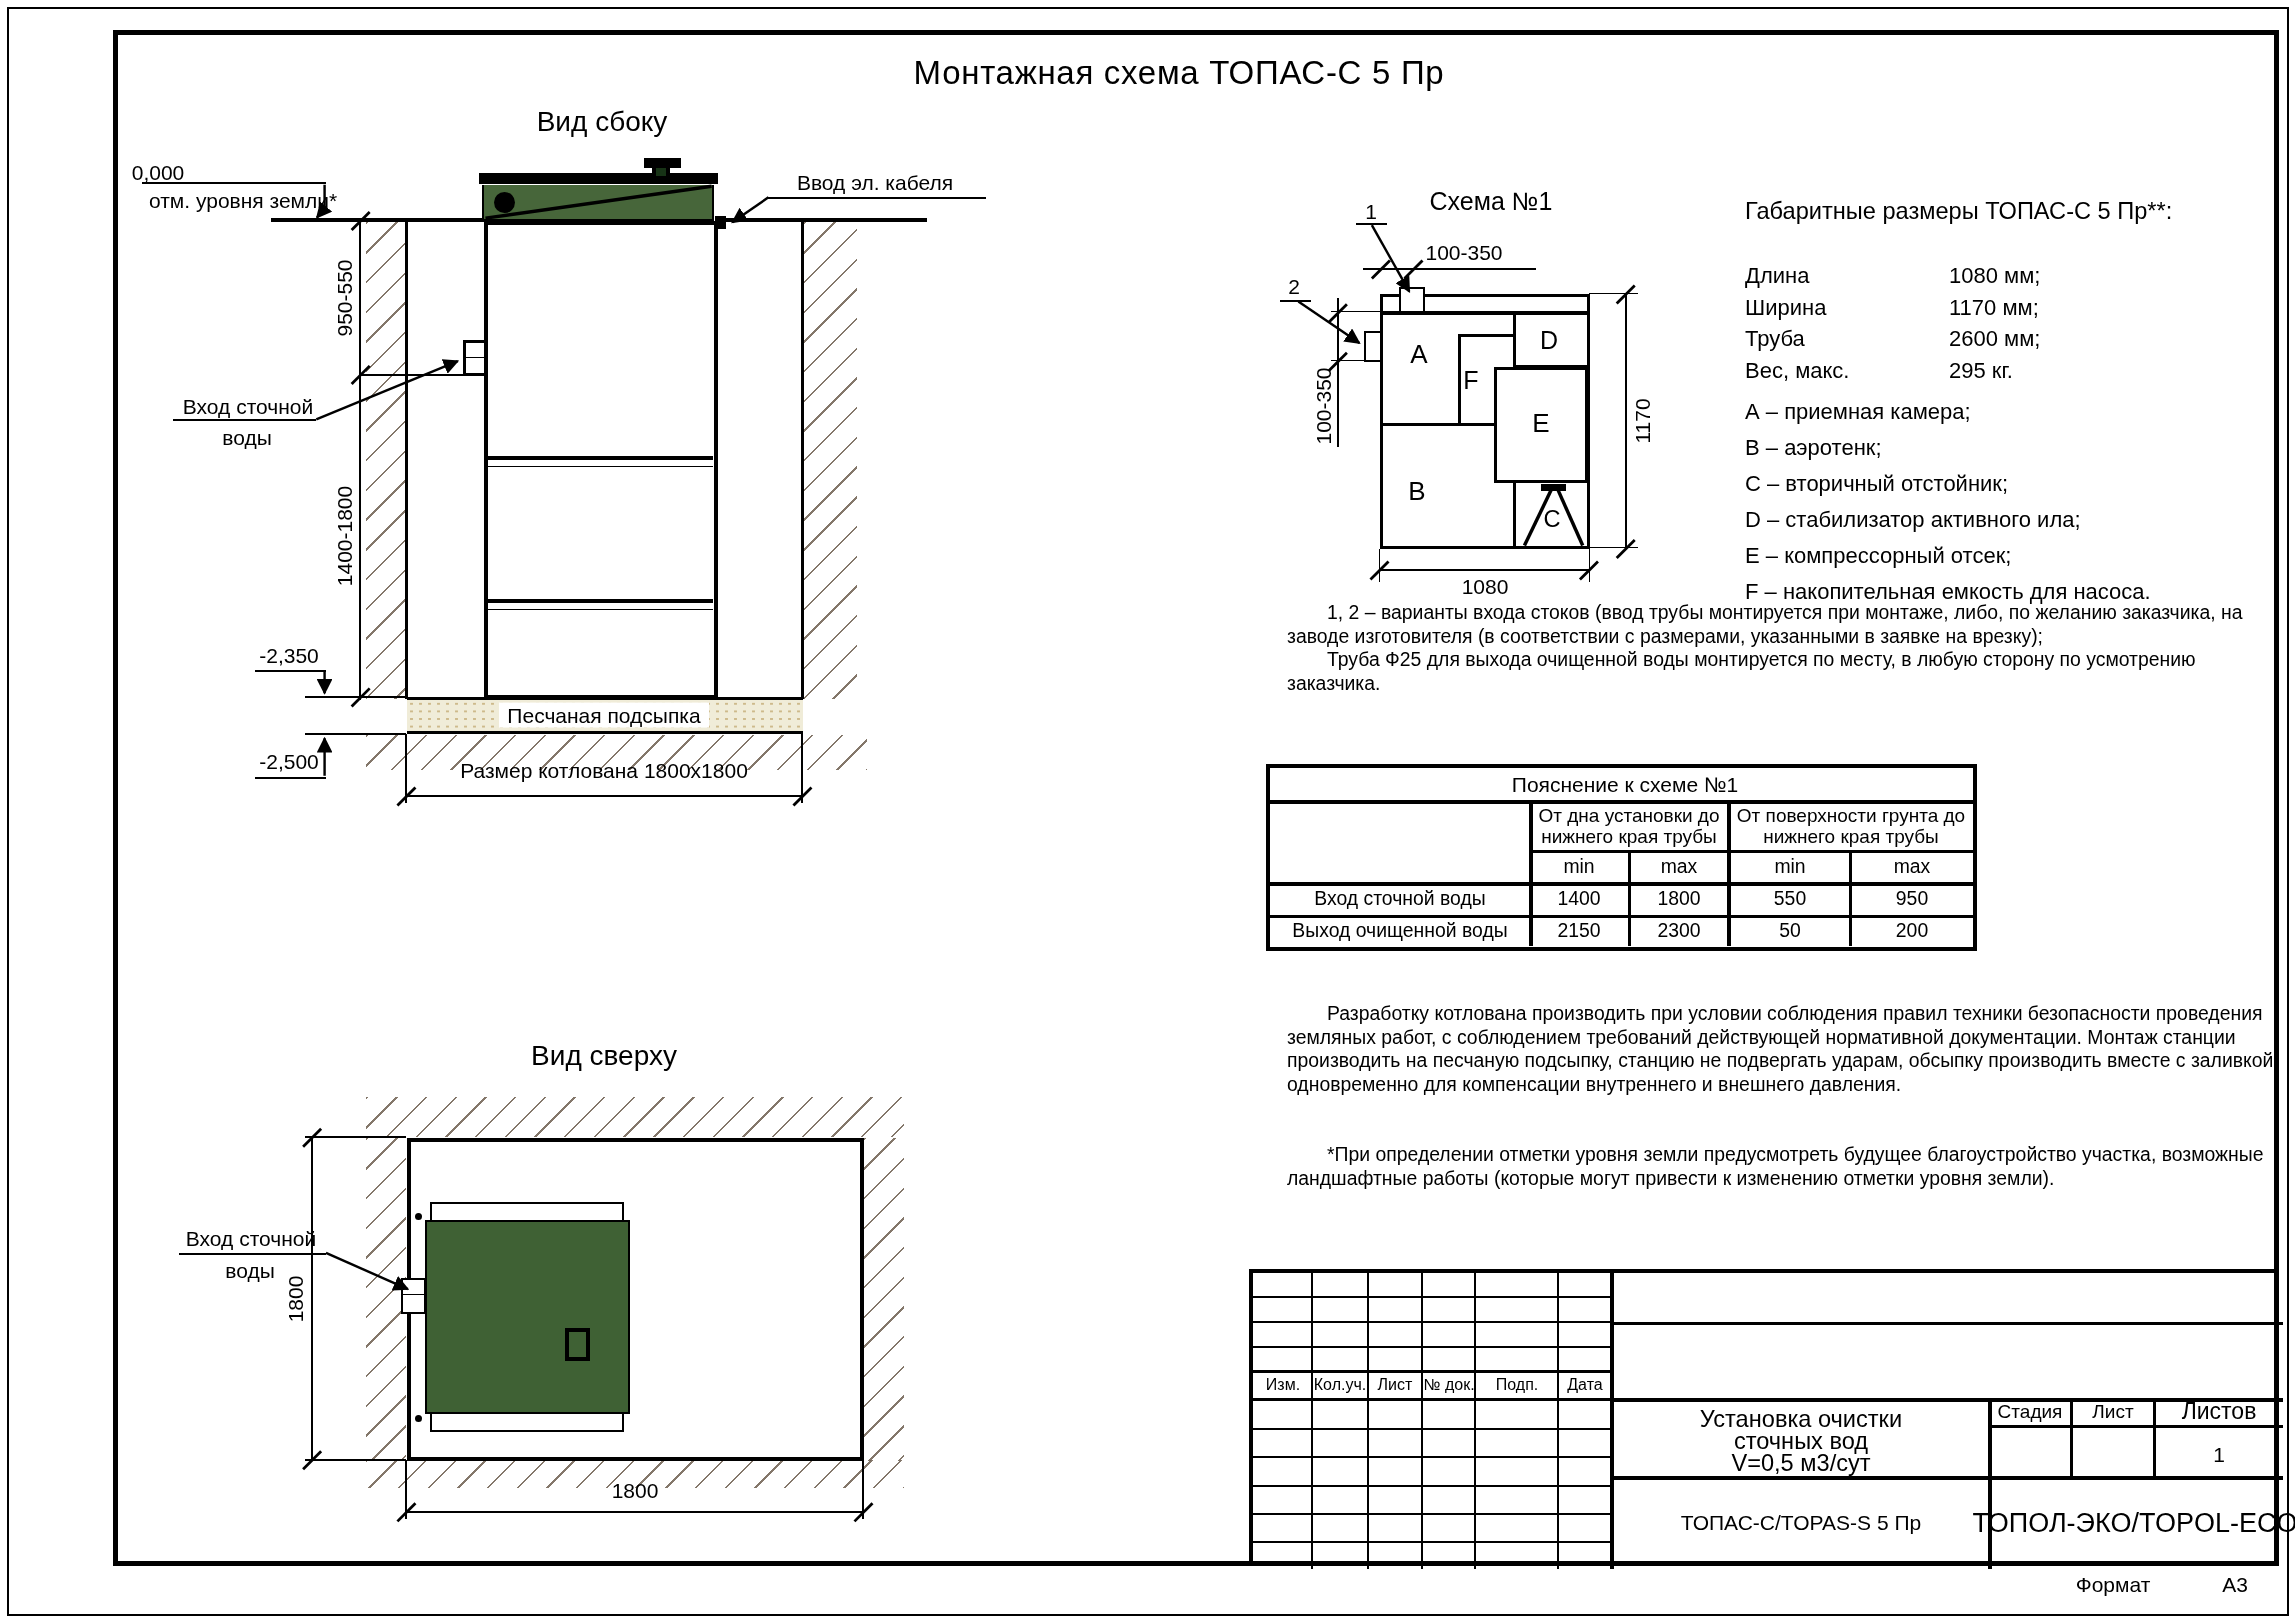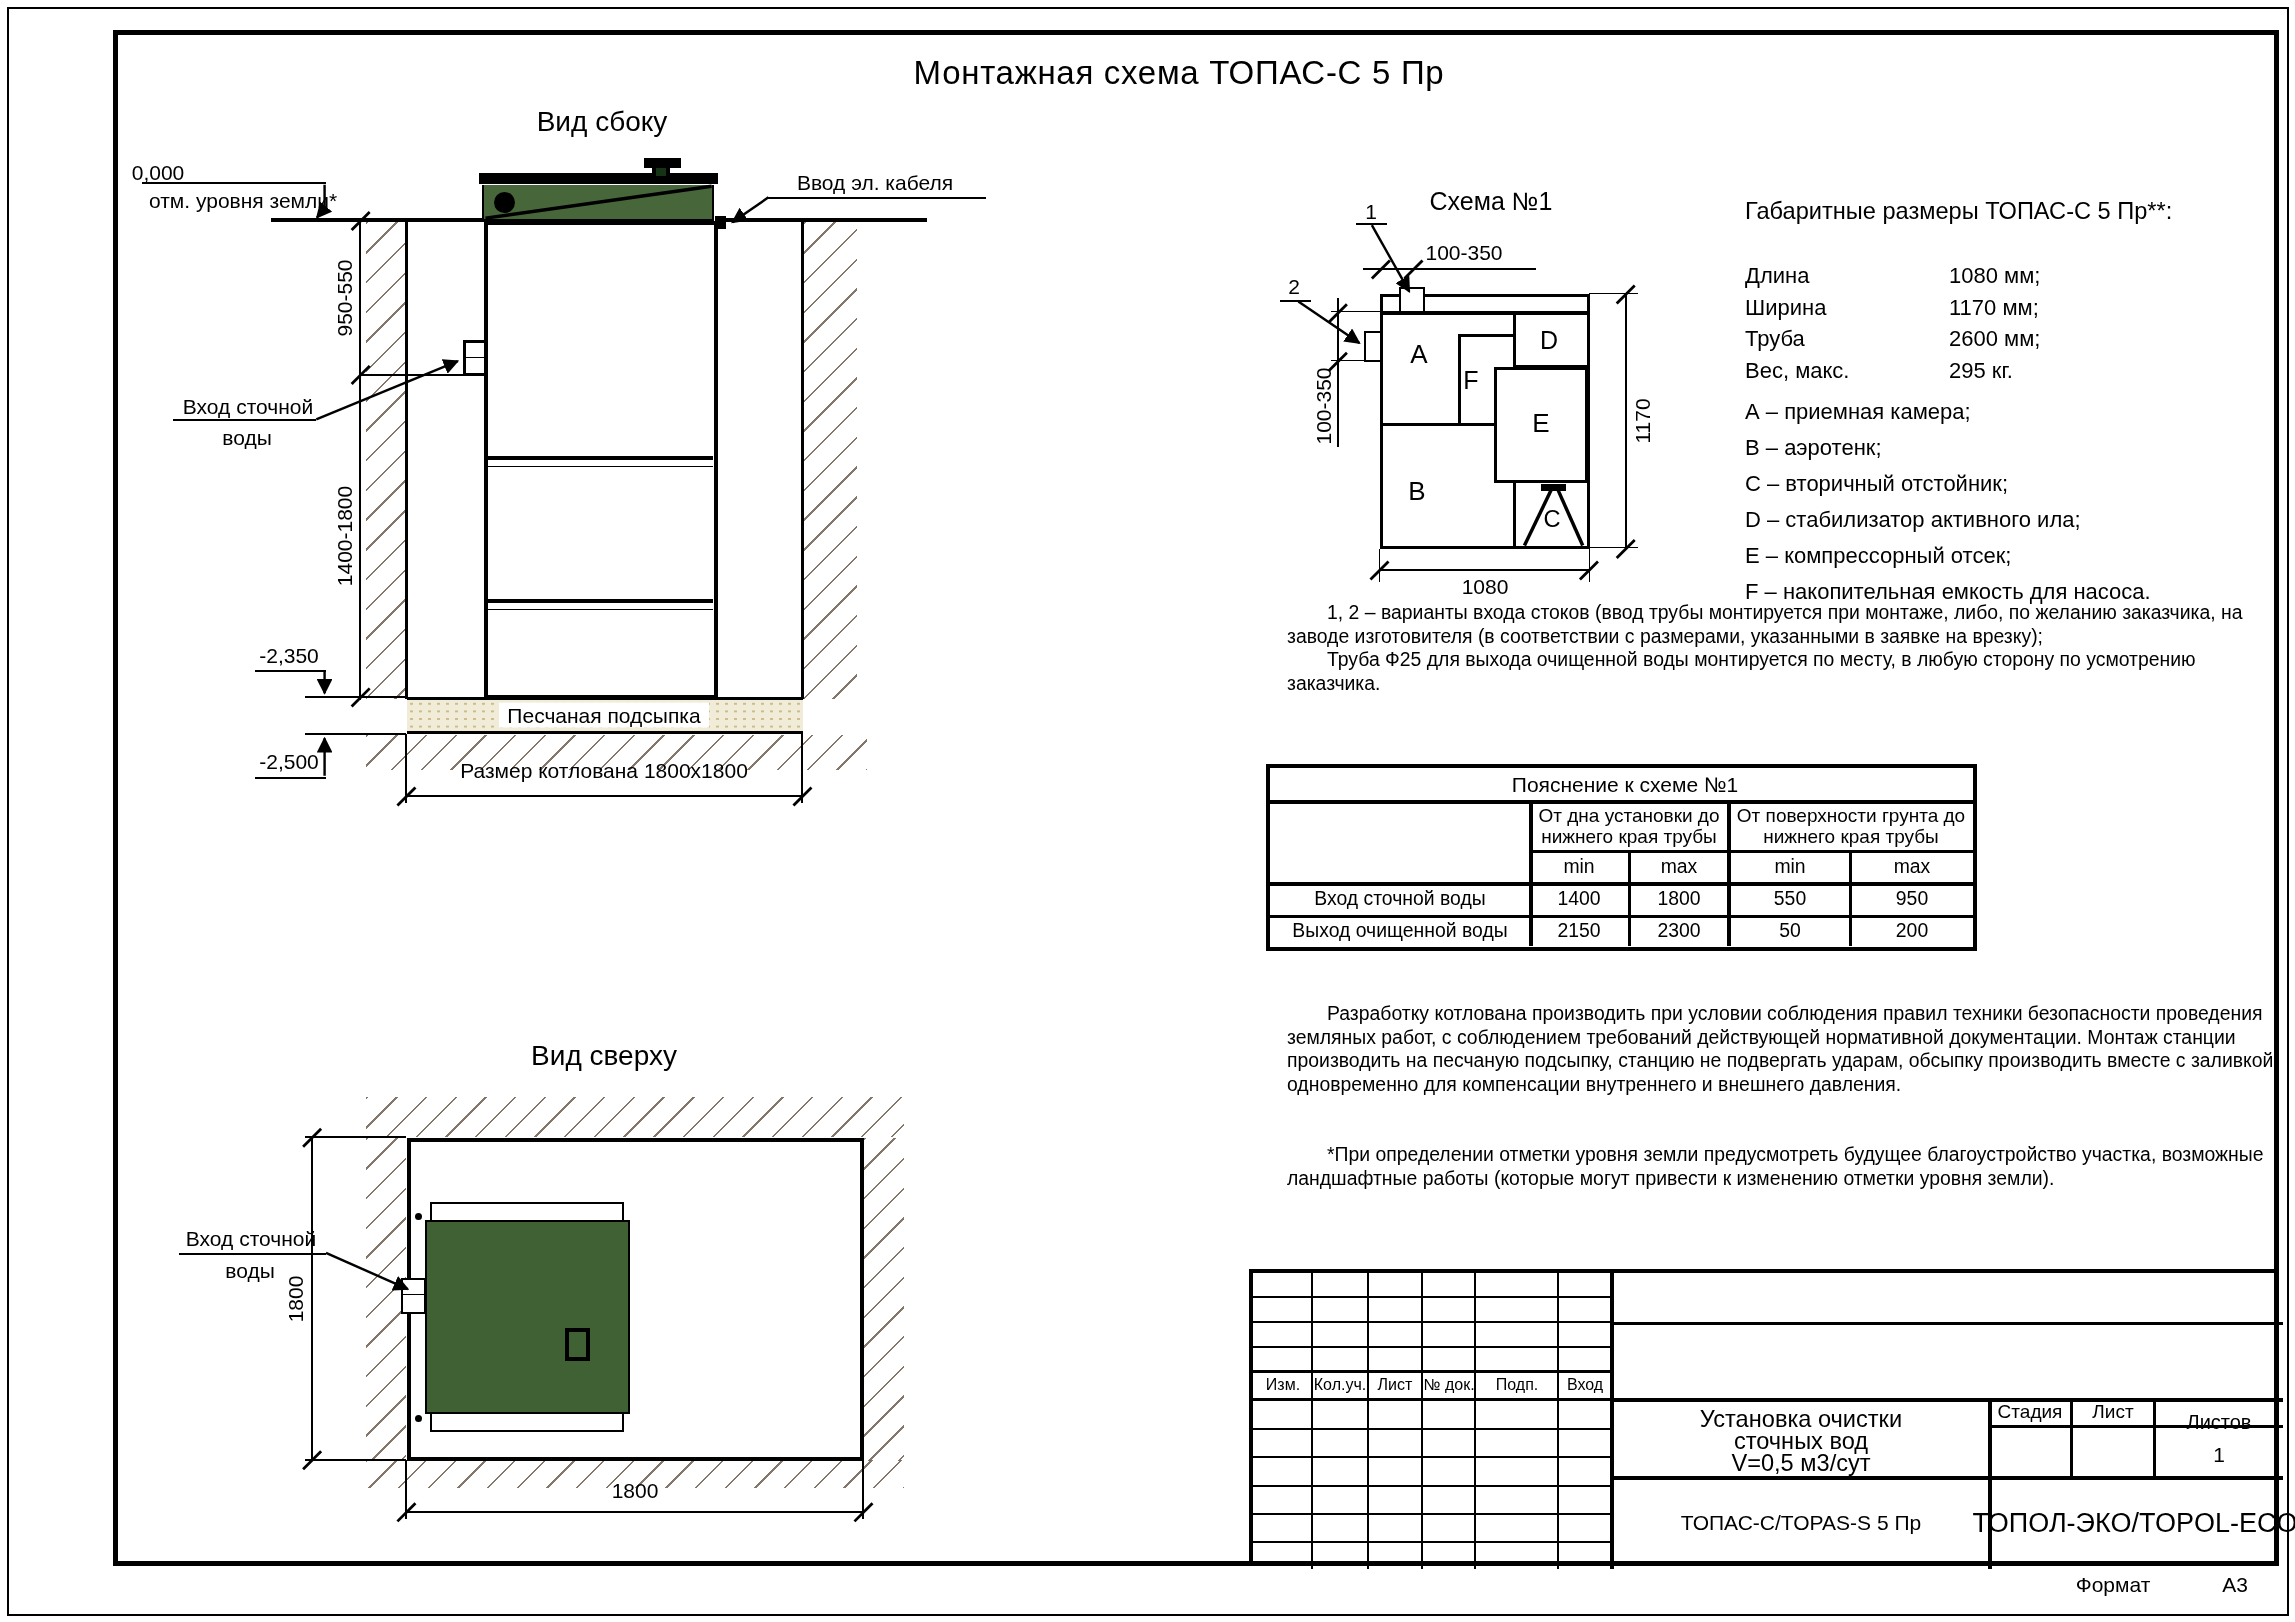--- a/index.html
+++ b/index.html
@@ -231,37 +231,37 @@
     <div class="hl" style="left:0;top:183px;width:359px;height:2.1px"></div>
     <div class="hl" style="left:0;top:212px;width:359px;height:2.1px"></div>
     <div class="hl" style="left:0;top:240px;width:359px;height:2.1px"></div>
     <div class="hl" style="left:0;top:268px;width:359px;height:2.1px"></div>
 
     <div class="lbl" style="left:30px;top:112px;font-size:16px">Изм.</div>
     <div class="lbl" style="left:87px;top:112px;font-size:16px">Кол.уч.</div>
     <div class="lbl" style="left:142px;top:112px;font-size:16px">Лист</div>
     <div class="lbl" style="left:196px;top:112px;font-size:16px">№ док.</div>
     <div class="lbl" style="left:264px;top:112px;font-size:16px">Подп.</div>
-    <div class="lbl" style="left:332px;top:112px;font-size:16px">Вход</div>
+    <div class="lbl" style="left:332px;top:112px;font-size:16px">Дата</div>
 
     <div class="hl" style="left:359px;top:49px;width:671px;height:2.8px"></div>
     <div class="hl" style="left:359px;top:125px;width:671px;height:3.5px"></div>
     <div class="hl" style="left:359px;top:203px;width:671px;height:3.5px"></div>
     <div class="vl" style="left:735px;top:125px;width:3.5px;height:171px"></div>
     <div class="vl" style="left:817px;top:125px;width:2.8px;height:78px"></div>
     <div class="vl" style="left:900px;top:125px;width:2.8px;height:78px"></div>
     <div class="hl" style="left:735px;top:152px;width:295px;height:2.8px"></div>
 
     <div class="lbl" style="left:548px;top:146px;font-size:23.6px">Установка очистки</div>
     <div class="lbl" style="left:548px;top:168px;font-size:23.6px">сточных вод</div>
     <div class="lbl" style="left:548px;top:190px;font-size:23.6px">V=0,5 м3/сут</div>
 
     <div class="lbl" style="left:777px;top:139px;font-size:19px">Стадия</div>
     <div class="lbl" style="left:860px;top:139px;font-size:19px">Лист</div>
-    <div class="lbl" style="left:966px;top:149px;font-size:20px">Листов</div>
+    <div class="lbl" style="left:966px;top:139px;font-size:23px">Листов</div>
     <div class="lbl" style="left:966px;top:182px;font-size:21px">1</div>
 
     <div class="lbl" style="left:548px;top:250px;font-size:21px">ТОПАС-С/TOPAS-S 5 Пр</div>
     <div class="lbl" style="left:882px;top:250px;font-size:27px">ТОПОЛ-ЭКО/TOPOL-ECO</div>
   </div>
 
   <div class="lbl" style="left:2113px;top:1585px;font-size:21px">Формат</div>
   <div class="lbl" style="left:2235px;top:1585px;font-size:21px">А3</div>
 
   <svg width="2295" height="1623" viewBox="0 0 3309 2339">

